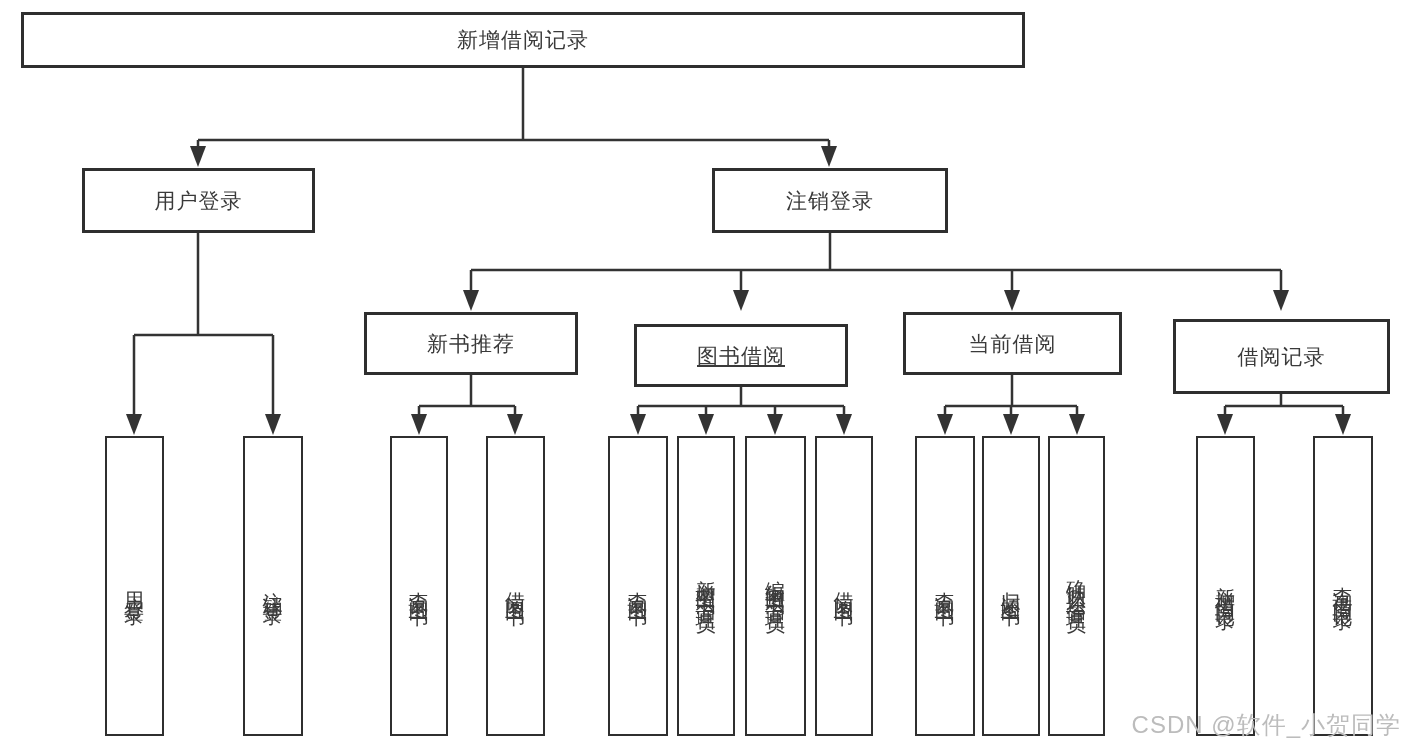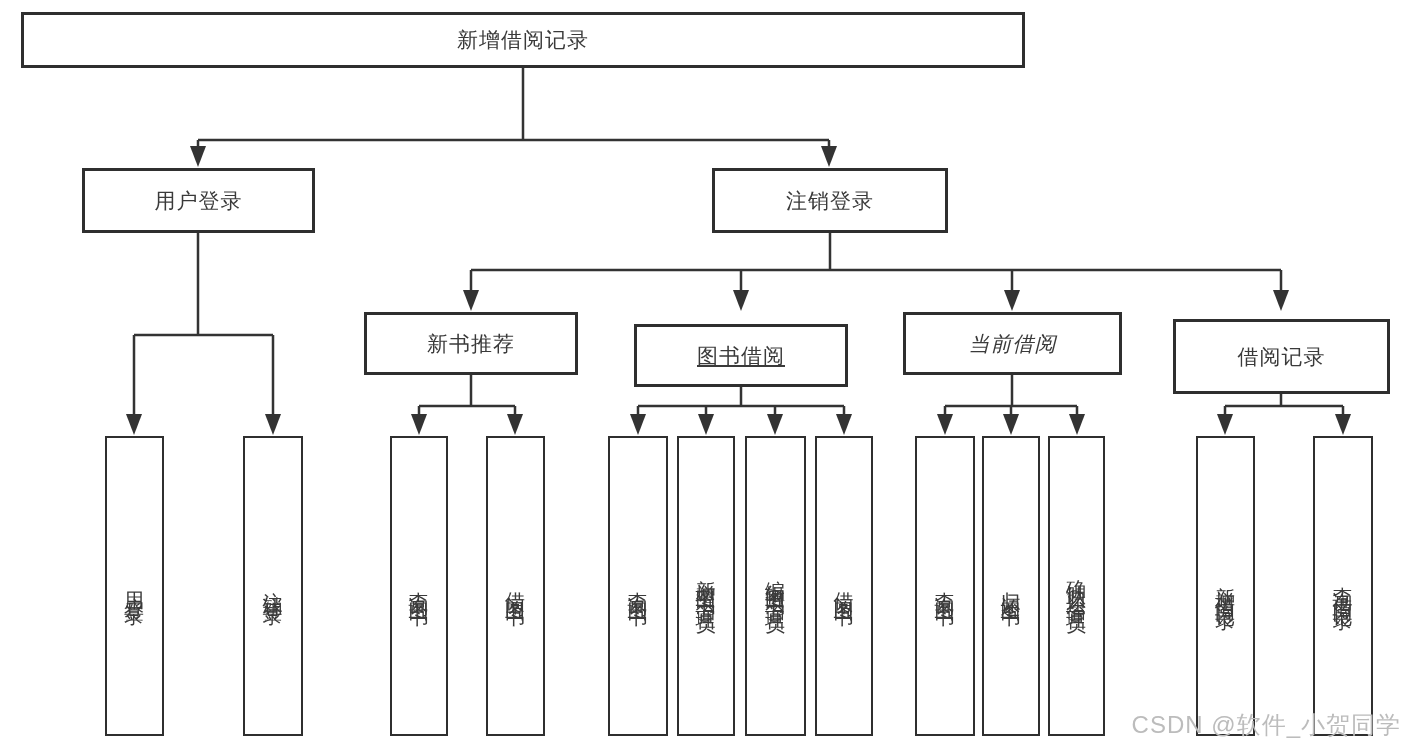--- a/index.html
+++ b/index.html
@@ -109,21 +109,21 @@
   <div class="node hbox" style="left:712px; top:168px; width:236px; height:65px;">
     <span>注销登录</span>
   </div>
 
   <div class="node hbox" style="left:364px; top:312px; width:214px; height:63px;align-items:center;">
     <span>新书推荐</span>
   </div>
   <div class="node hbox" style="left:634px; top:324px; width:214px; height:63px;text-decoration:underline;">
     <span>图书借阅</span>
   </div>
-  <div class="node hbox" style="left:903px; top:312px; width:219px; height:63px;font-style:italic;">
+  <div class="node hbox" style="left:903px; top:312px; width:219px; height:63px;">
     <span>当前借阅</span>
   </div>
   <div class="node hbox" style="left:1173px; top:312px; width:217px; height:75px;margin-top:7px;">
     <span>借阅记录</span>
   </div>
 
   <div class="node vbox" style="left:105px; top:436px; width:59px; height:300px;">
     <span>用户登录</span>
   </div>
   <div class="node vbox" style="left:243px; top:436px; width:60px; height:300px;">

